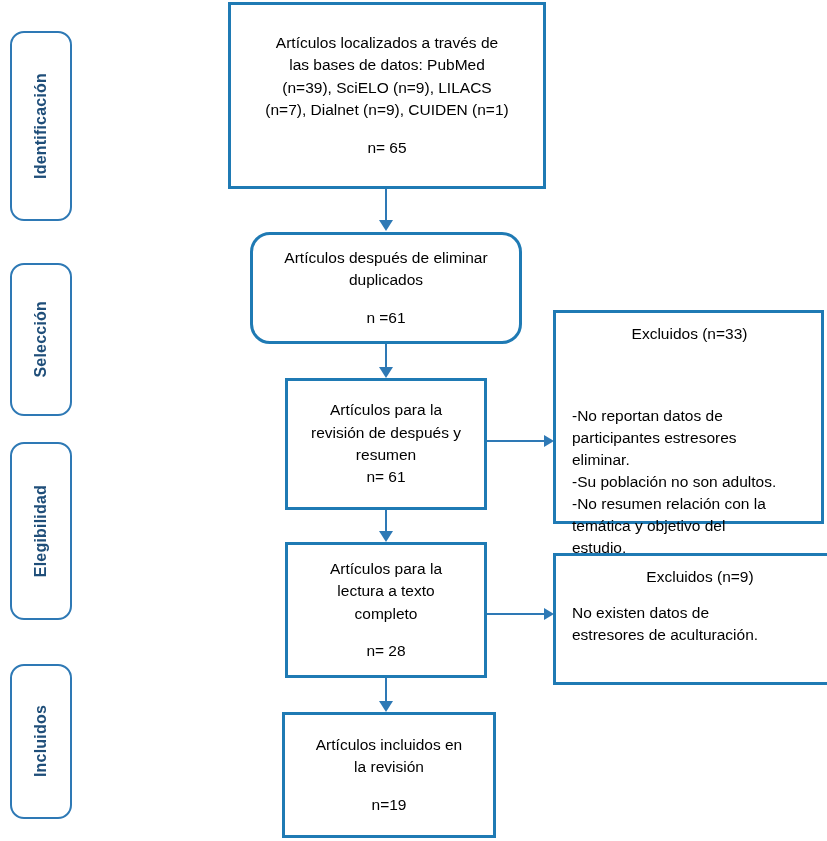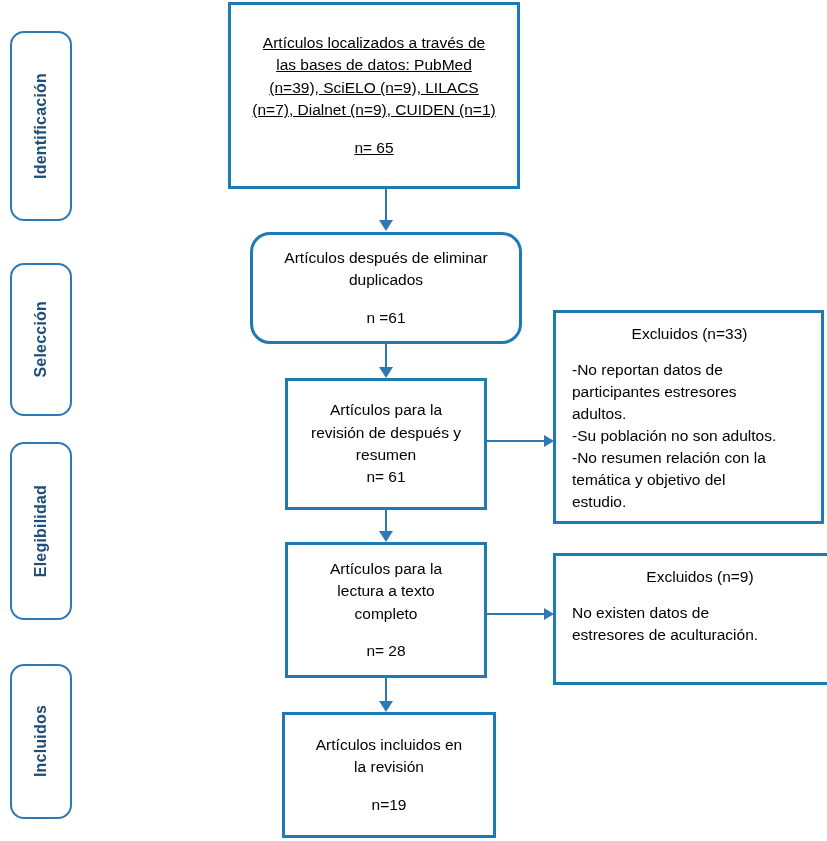--- a/index.html
+++ b/index.html
@@ -123,21 +123,21 @@
   </div>
 
   <div class="phase-box" style="left:10px; top:442px; width:62px; height:178px;">
     <span class="phase-label">Elegibilidad</span>
   </div>
 
   <div class="phase-box" style="left:10px; top:664px; width:62px; height:155px;">
     <span class="phase-label">Incluidos</span>
   </div>
 
-  <div class="flow-box" style="left:228px; top:2px; width:292px; height:187px;text-decoration:underline;">
+  <div class="flow-box" style="left:228px; top:2px; width:318px; height:187px;">
     <span class="line">Artículos localizados a través de</span>
     <span class="line">las bases de datos: PubMed</span>
     <span class="line">(n=39), SciELO (n=9), LILACS</span>
     <span class="line">(n=7), Dialnet (n=9), CUIDEN (n=1)</span>
     <span class="gap"></span>
     <span class="line">n= 65</span>
   </div>
 
   <div class="v-line" style="left:385px; top:189px; width:2px; height:32px;"></div>
   <div class="arrow-down" style="left:379px; top:220px;"></div>
@@ -155,26 +155,26 @@
   <div class="flow-box" style="left:285px; top:378px; width:202px; height:132px;">
     <span class="line">Artículos para la</span>
     <span class="line">revisión de después y</span>
     <span class="line">resumen</span>
     <span class="line">n= 61</span>
   </div>
 
   <div class="h-line" style="left:487px; top:440px; width:58px; height:2px;"></div>
   <div class="arrow-right" style="left:544px; top:435px;"></div>
 
-  <div class="excl-box" style="left:553px; top:310px; width:271px; height:214px;">
+  <div class="excl-box" style="left:553px; top:310px; width:271px; height:214px;gap:46px;">
     <span class="excl-title">Excluidos (n=33)</span>
     <div class="excl-body">
       <span class="line">-No reportan datos de</span>
       <span class="line">participantes estresores</span>
-      <span class="line">adultos.</span>
+      <span class="line">eliminar.</span>
       <span class="line">-Su población no son adultos.</span>
       <span class="line">-No resumen relación con la</span>
       <span class="line">temática y objetivo del</span>
       <span class="line">estudio.</span>
     </div>
   </div>
 
   <div class="v-line" style="left:385px; top:510px; width:2px; height:22px;"></div>
   <div class="arrow-down" style="left:379px; top:531px;"></div>
 

